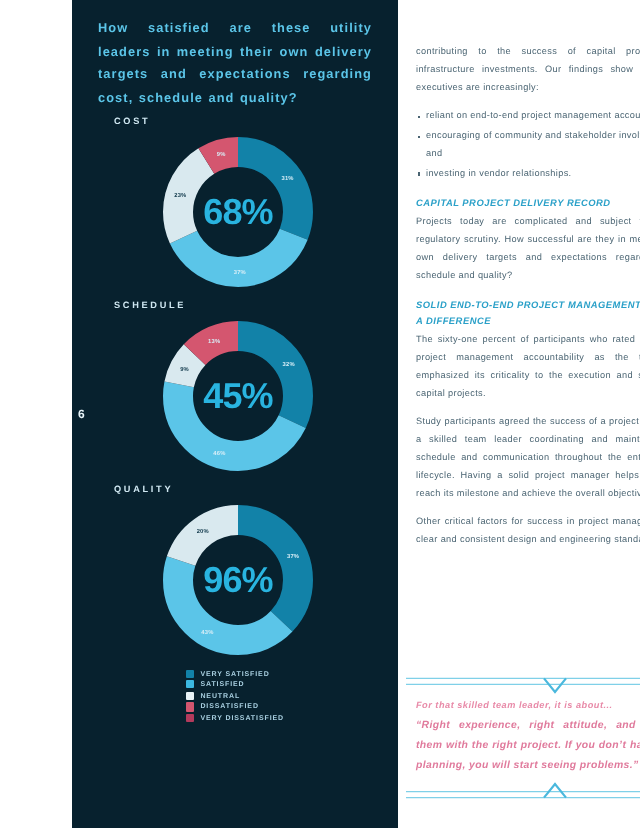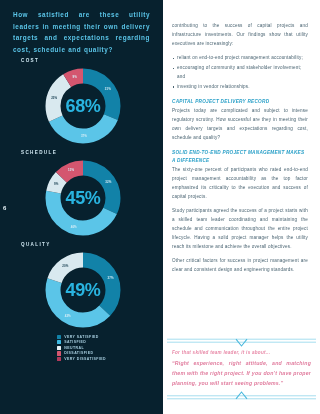--- a/index.html
+++ b/index.html
@@ -11,20 +11,21 @@
     background: #ffffff;
     font-family: "Liberation Sans", sans-serif;
   }
 
   .page {
     position: relative;
     width: 320px;
     height: 414px;
     display: flex;
     background: #ffffff;
+    padding-left: 36px;
   }
 
   
   .left-panel {
     position: relative;
     width: 163px;
     height: 414px;
     background: #07212e;
     padding: 9px 10px 4px 13px;
     flex: 0 0 163px;
@@ -265,21 +266,21 @@
           <div class="donut-wrap">
             <svg class="donut-svg" viewBox="0 0 96 84">
               <circle cx="48" cy="42" r="30" fill="none" stroke="#1282a8" stroke-width="15" stroke-dasharray="69.7433569096934 188.49555921538757" stroke-dashoffset="0" transform="rotate(-90 48 42)"></circle>
               <circle cx="48" cy="42" r="30" fill="none" stroke="#5bc5e8" stroke-width="15" stroke-dasharray="81.05309046261665 188.49555921538757" stroke-dashoffset="-69.7433569096934" transform="rotate(-90 48 42)"></circle>
               <circle cx="48" cy="42" r="30" fill="none" stroke="#d9e9ef" stroke-width="15" stroke-dasharray="37.69911184307752 188.49555921538757" stroke-dashoffset="-150.79644737231007" transform="rotate(-90 48 42)"></circle>
               <text x="75.53263877051944" y="31.085563280956585" text-anchor="middle" class="seg-lbl on-dark">37%</text>
               <text x="32.728757527488874" y="68.82226081011831" text-anchor="middle" class="seg-lbl on-dark">43%</text>
               <text x="30.366442431225803" y="18.72949016875158" text-anchor="middle" class="seg-lbl on-light">20%</text>
             </svg>
             <div class="donut-center">
-              <span>49%</span>
+              <span>96%</span>
             </div>
           </div>
         </div>
       </div>
 
     <div class="legend" id="legend">
         <div class="legend-row">
           <span class="legend-swatch" style="background: rgb(18, 130, 168);"></span>
           <span class="legend-text">VERY SATISFIED</span>
         </div>

